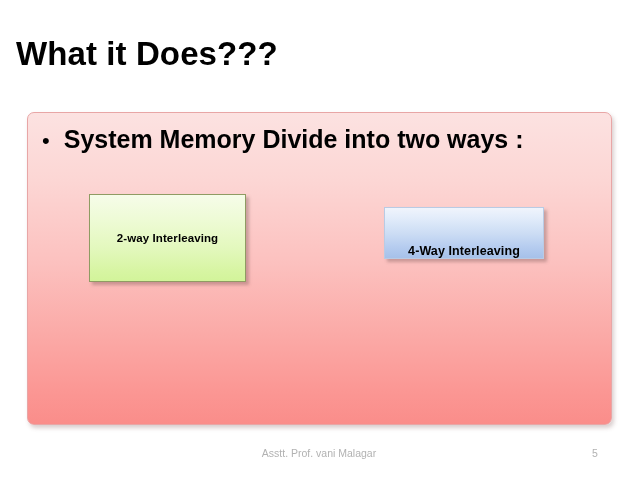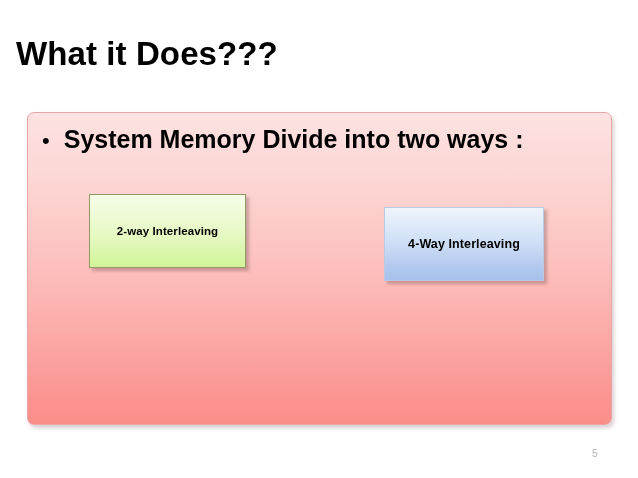--- a/index.html
+++ b/index.html
@@ -93,48 +93,49 @@
   .shape-label {
     font-weight: bold;
     color: #000000;
     white-space: nowrap;
   }
 
   .shape-green {
     left: 61px;
     top: 81px;
     width: 157px;
-    height: 74px;
+    height: 88px;
     border: 1px solid #8f9b63;
     background: linear-gradient(to bottom,
        #f6fce9 0%,
        #eefbd6 28%,
        #e3f8bd 62%,
        #d7f5a3 88%,
        #d2f49a 100%);
     box-shadow: 3px 3px 3px rgba(110, 75, 75, 0.35);
   }
   .shape-green .shape-label {
     font-size: 11.5px;
     letter-spacing: 0.1px;
   }
 
   .shape-blue {
     left: 356px;
     top: 94px;
     width: 160px;
-    height: 74px;
+    height: 52px;
     border: 1px solid #b9cbe4;
     background: linear-gradient(to bottom,
        #f0f4fc 0%,
        #e2ecfa 20%,
        #cbdcf4 52%,
        #b4cbef 80%,
        #a6c1ea 100%);
     box-shadow: 3px 3px 3px rgba(110, 75, 75, 0.35);
+    align-items: flex-end;
   }
   .shape-blue .shape-label {
     font-size: 12.5px;
     letter-spacing: 0.1px;
   }
 
   
   .footer-note {
     position: absolute;
     left: 0;
@@ -172,16 +173,17 @@
     <div class="shape shape-green">
       <span class="shape-label">2-way Interleaving</span>
     </div>
 
     <div class="shape shape-blue">
       <span class="shape-label">4-Way Interleaving</span>
     </div>
 
   </div>
 
+  <div class="footer-note">Asstt. Prof. vani Malagar</div>
 
   <div class="footer-page">5</div>
 
 </div>
 
 </body></html>

